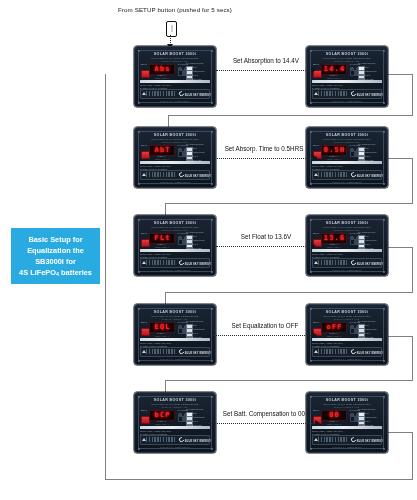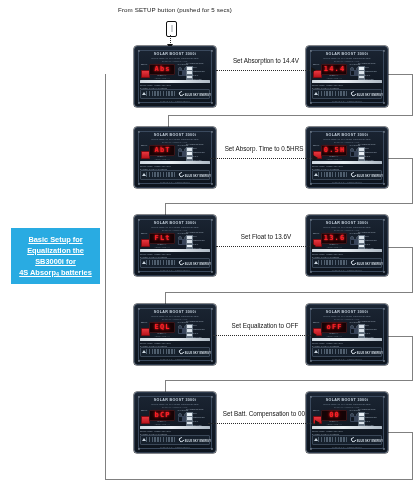--- a/index.html
+++ b/index.html
@@ -25,21 +25,21 @@
     width:1px;height:7px;background:#9aa0a6;display:block;
   }
 
   
   .blue-box{
     position:absolute;left:11px;top:228px;width:89px;height:56px;
     background:#29abe2;color:#ffffff;
     display:flex;flex-direction:column;align-items:center;justify-content:center;
     font-size:7.4px;font-weight:bold;line-height:11px;text-align:center;
   }
-  .blue-box span{display:block;white-space:nowrap;text-decoration:underline;}
+  .blue-box span{display:block;white-space:nowrap;}
   .blue-box sub{font-size:5.4px;vertical-align:baseline;position:relative;top:1.5px;}
 
   
   .line{position:absolute;background:#808080;}
   .hline{height:1px;}
   .vline{width:1px;}
 
   
   .step{position:absolute;}
   .step .lbl{
@@ -213,21 +213,21 @@
   <div class="setup-btn">
       <i></i>
     </div>
   <div class="vdash"></div>
   <div class="vhead"></div>
 
   <div class="blue-box">
     <span>Basic Setup for</span>
     <span>Equalization the</span>
     <span>SB3000i for</span>
-    <span><u style="text-decoration:none">4S Absorp</u><sub>4</sub><u style="text-decoration:none"> batteries</u></span>
+    <span><u style="text-decoration:none">4S LiFePO</u><sub>4</sub><u style="text-decoration:none"> batteries</u></span>
   </div>
 
   <div class="line vline" style="left:105px;top:74px;height:405px;"></div>
   <div class="line hline" style="left:105px;top:479px;width:308px;"></div>
   <div class="line vline" style="left:412px;top:432px;height:48px;"></div>
   <div class="line hline" style="left:386px;top:432px;width:27px;"></div>
 
   <div class="line hline" style="left:386px;top:74px;width:27px;"></div>
   <div class="line vline" style="left:412px;top:74px;height:41px;"></div>
   <div class="line hline" style="left:168px;top:115px;width:245px;"></div>

